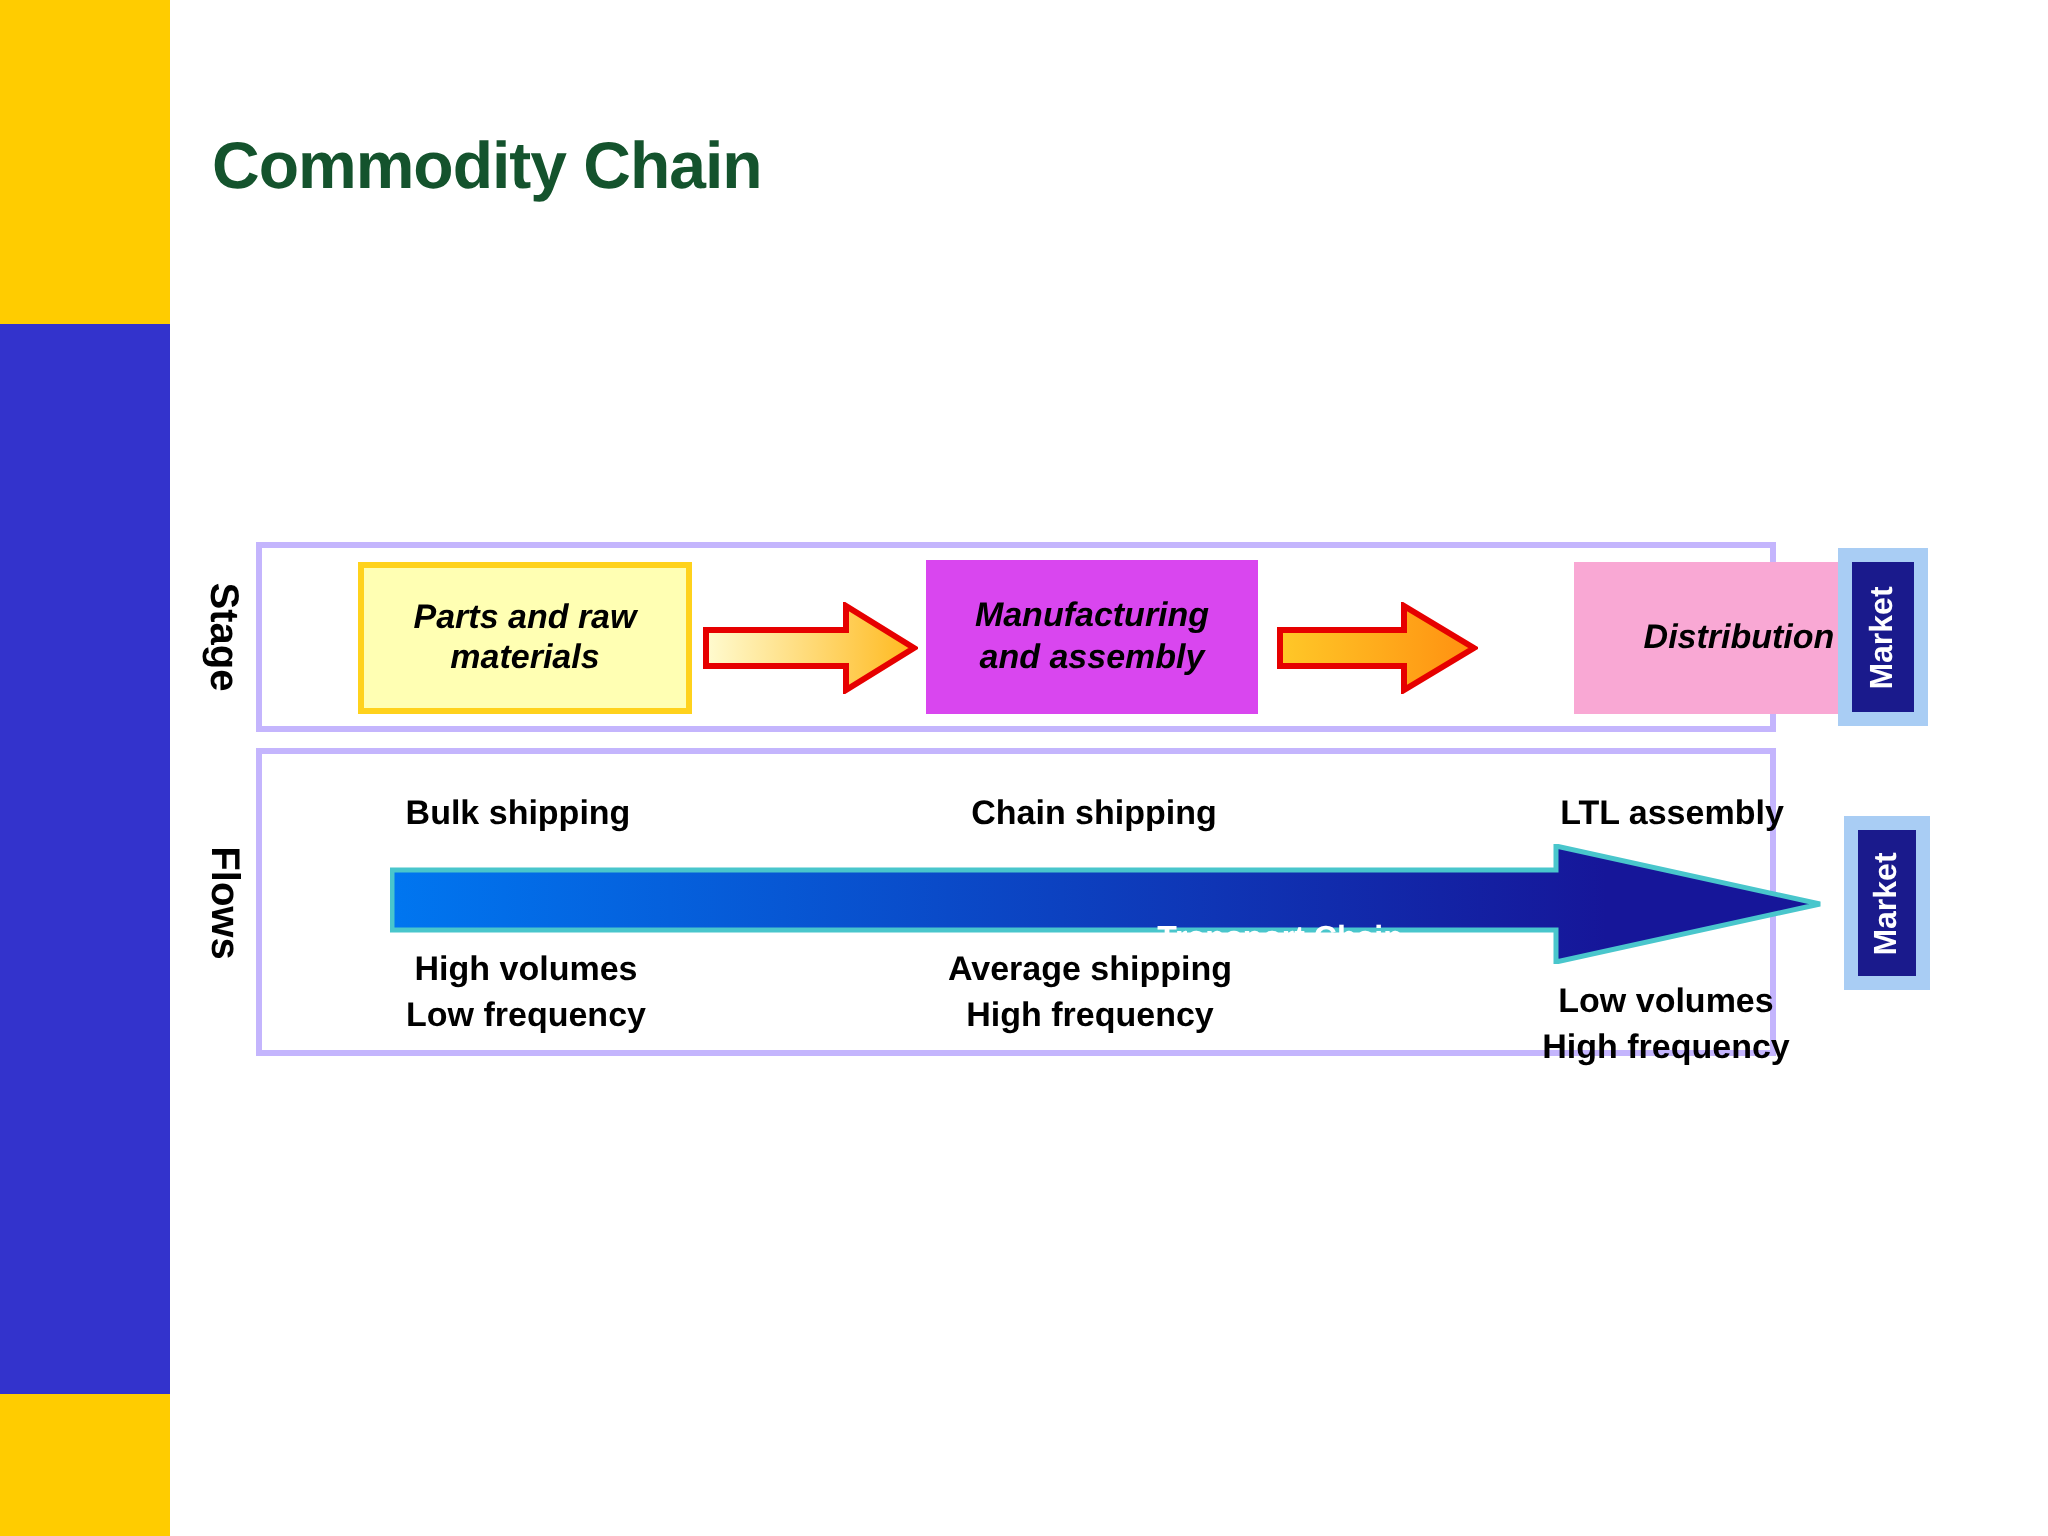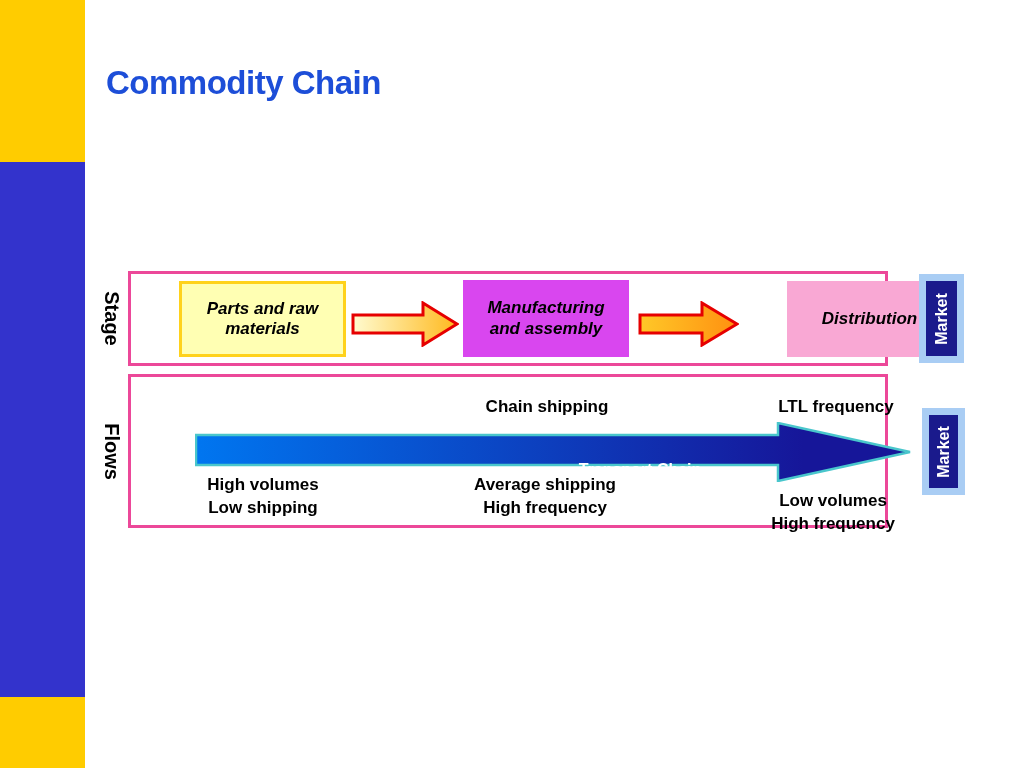--- a/index.html
+++ b/index.html
@@ -8,27 +8,27 @@
     overflow:hidden;font-family:"Liberation Sans",sans-serif;
   }
   
   .bar{position:absolute;left:0;width:85px;}
   .bar-yellow-top{top:0;height:162px;background:#FFCC00;}
   .bar-blue{top:162px;height:535px;background:#3333CC;}
   .bar-yellow-bottom{top:697px;height:71px;background:#FFCC00;}
 
   .page-title{
     position:absolute;left:106px;top:64px;
-    font-size:33px;font-weight:700;color:#1d4ed8;letter-spacing:-0.5px;text-align:right;
+    font-size:33px;font-weight:700;color:#14532d;letter-spacing:-0.5px;text-align:right;
   }
 
   
   .frame{
     position:absolute;left:128px;width:760px;background:#ffffff;
-    border:3px solid #ec4899;box-sizing:border-box;
+    border:3px solid #c4b5fd;box-sizing:border-box;
   }
   .frame-stage{top:271px;height:95px;}
   .frame-flows{top:374px;height:154px;}
 
   .side-label{
     position:absolute;left:93px;width:36px;display:flex;
     align-items:center;justify-content:center;
   }
   .side-label.stage{top:271px;height:95px;}
   .side-label.flows{top:374px;height:154px;}
@@ -138,37 +138,38 @@
       <div class="market-inner">
         <span>Market</span>
       </div>
     </div>
   </div>
 
   <div class="side-label flows">
     <span>Flows</span>
   </div>
   <div class="frame frame-flows">
+    <div class="ship-label ship-bulk">Bulk shipping</div>
     <div class="ship-label ship-unit">Chain shipping</div>
-    <div class="ship-label ship-ltl">LTL frequency</div>
+    <div class="ship-label ship-ltl">LTL assembly</div>
 
     <svg class="transport-arrow" width="718" height="60" viewBox="0 0 718 60">
       <defs>
         <linearGradient id="gBlue" x1="0" y1="0" x2="1" y2="0">
           <stop offset="0" stop-color="#0076F0"></stop>
           <stop offset="0.85" stop-color="#161699"></stop>
         </linearGradient>
       </defs>
       <polygon points="1,13 583,13 583,1 715,30 583,59 583,43 1,43" fill="url(#gBlue)" stroke="#49C6CC" stroke-width="2.5"></polygon>
     </svg>
 
     <div class="transport-label">Transport Chain</div>
 
     <div class="note note-bulk pre">High volumes
-Low shipping</div>
+Low frequency</div>
     <div class="note note-unit pre">Average shipping
 High frequency</div>
     <div class="note note-ltl pre">Low volumes
 High frequency</div>
 
     <div class="market-outer in-flows">
       <div class="market-inner">
         <span>Market</span>
       </div>
     </div>

